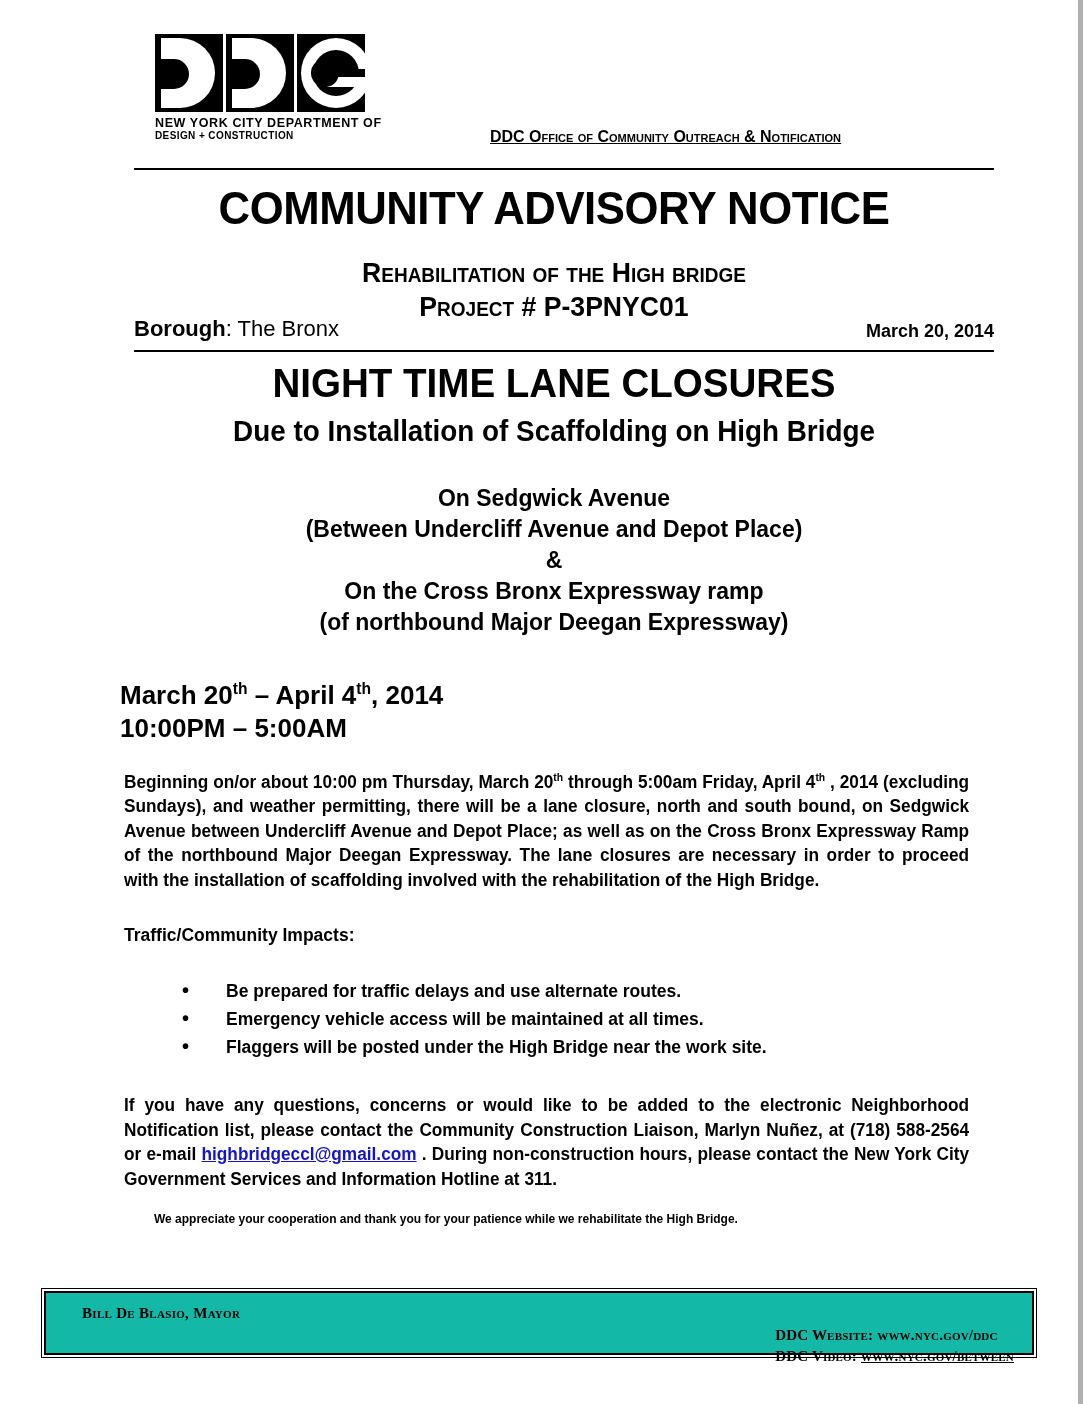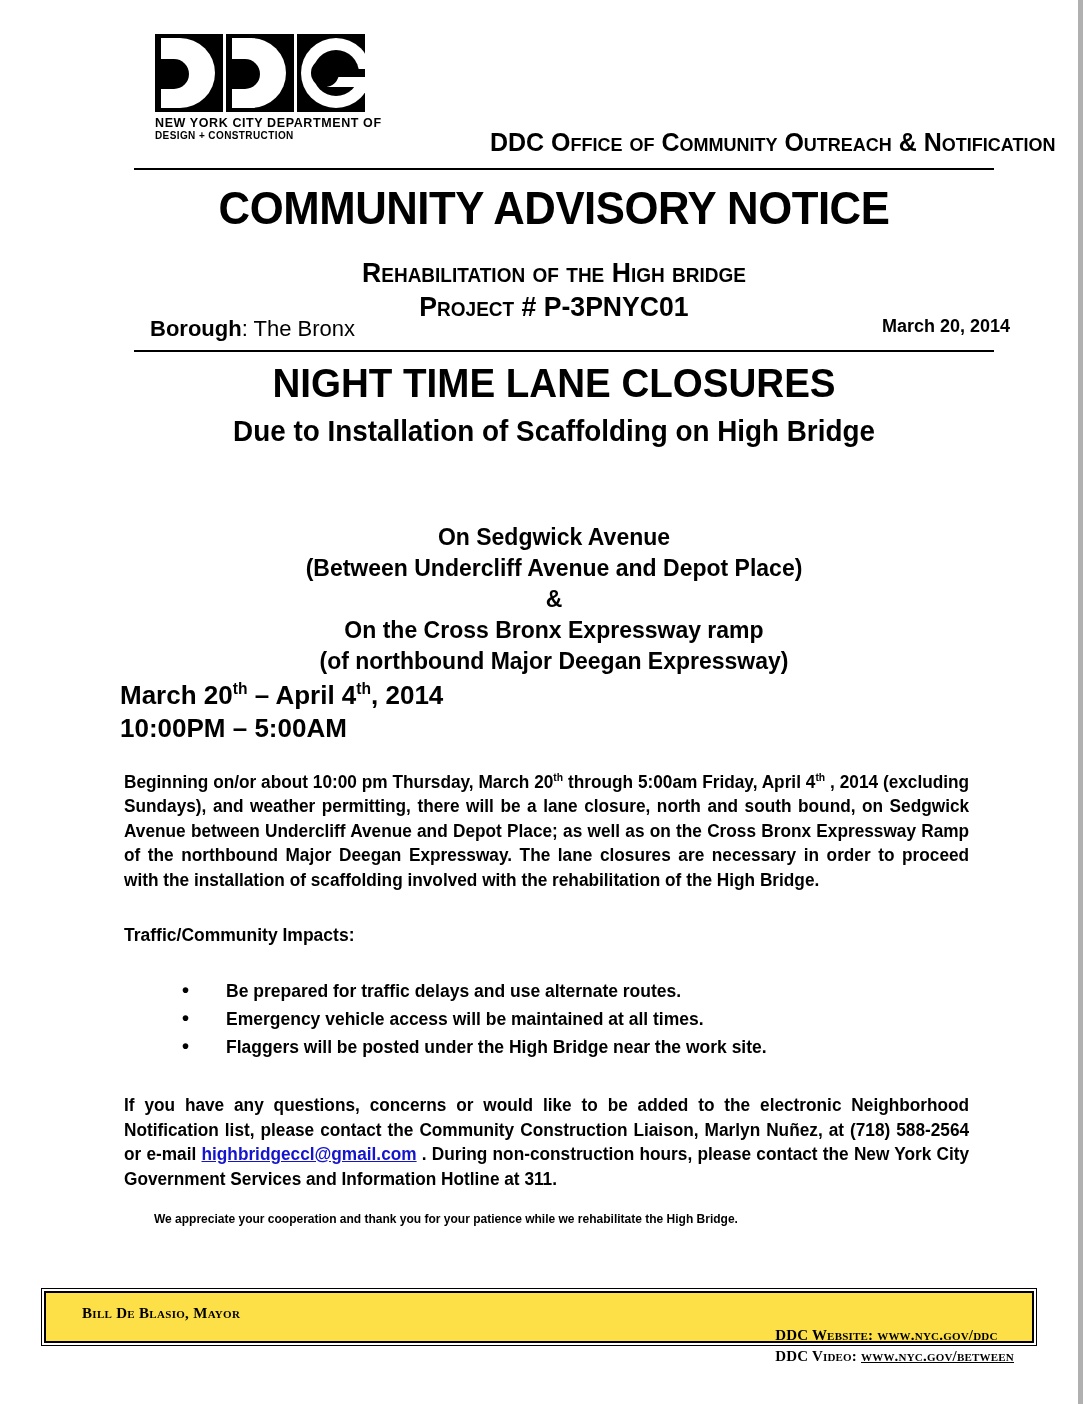--- a/index.html
+++ b/index.html
@@ -112,22 +112,23 @@
     white-space: nowrap;
   }
   .logo-line1 { font-size: 12.5px; margin-top: 4px; }
   .logo-line2 { font-size: 10px; letter-spacing: 0.4px; }
 
   .office-line {
     position: absolute;
     left: 370px;
     top: 128px;
     font-weight: bold;
-    font-size: 25px;
+    font-size: 16px;
     white-space: nowrap;
+    text-decoration: underline;
   }
   .sc { font-variant: small-caps; }
 
   .rule {
     border: none;
     border-top: 2px solid #000;
     margin: 0;
     width: 860px;
     position: absolute;
     left: 14px;
@@ -151,26 +152,26 @@
   }
   .subtitle2 {
     font-size: 28px;
     font-weight: bold;
     margin-top: 2px;
     transform: scaleX(0.95);
   }
 
   .borough-row {
     position: absolute;
-    left: 30px;
+    left: 14px;
     top: 316px;
     width: 860px;
     display: flex;
     justify-content: space-between;
-    align-items: flex-start;
+    align-items: flex-end;
     font-size: 22px;
   }
   .borough-label { font-weight: bold; }
   .borough-value { font-weight: normal; }
   .date-value { font-weight: bold; font-size: 18px; }
   .rule-mid { top: 350px; }
 
   
   .headline {
     position: absolute;
@@ -192,21 +193,20 @@
 
   
   .location {
     position: absolute;
     left: 0; top: 483px;
     width: 868px;
     text-align: center;
     font-size: 23px;
     font-weight: bold;
     line-height: 31px;
-    margin-top: 39px;
   }
 
   
   .dates {
     position: absolute;
     left: 0; top: 672px;
     width: 868px;
     text-align: left;
     font-size: 26px;
     font-weight: bold;
@@ -267,26 +267,26 @@
     font-size: 12px;
     font-weight: bold;
   }
 
   
   .footer {
     position: absolute;
     left: 44px;
     top: 1291px;
     width: 990px;
-    height: 52px;
+    height: 64px;
     border: 2px solid #000;
     box-sizing: border-box;
     outline: 1px solid #000;
     outline-offset: 2px;
-    background: #fde047;
+    background: #14b8a6;
   }
   .footer-inner {
     position: relative;
     width: 100%;
     height: 100%;
     display: flex;
     justify-content: space-between;
     padding: 12px 18px 0 36px;
     box-sizing: border-box;
     font-family: "Liberation Serif", serif;

